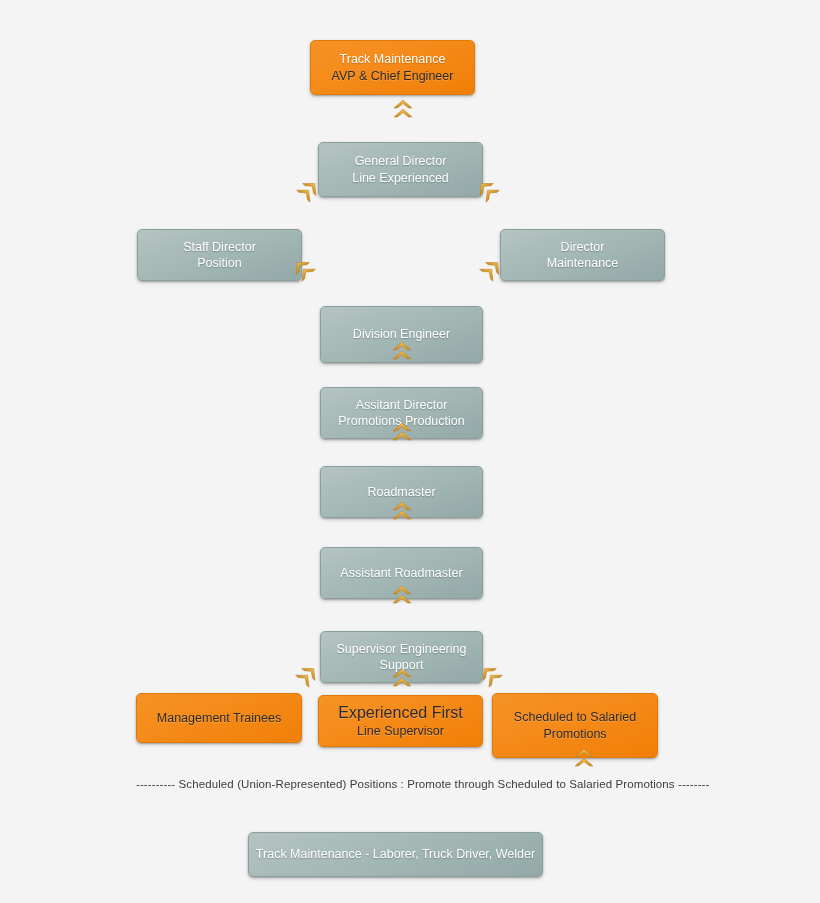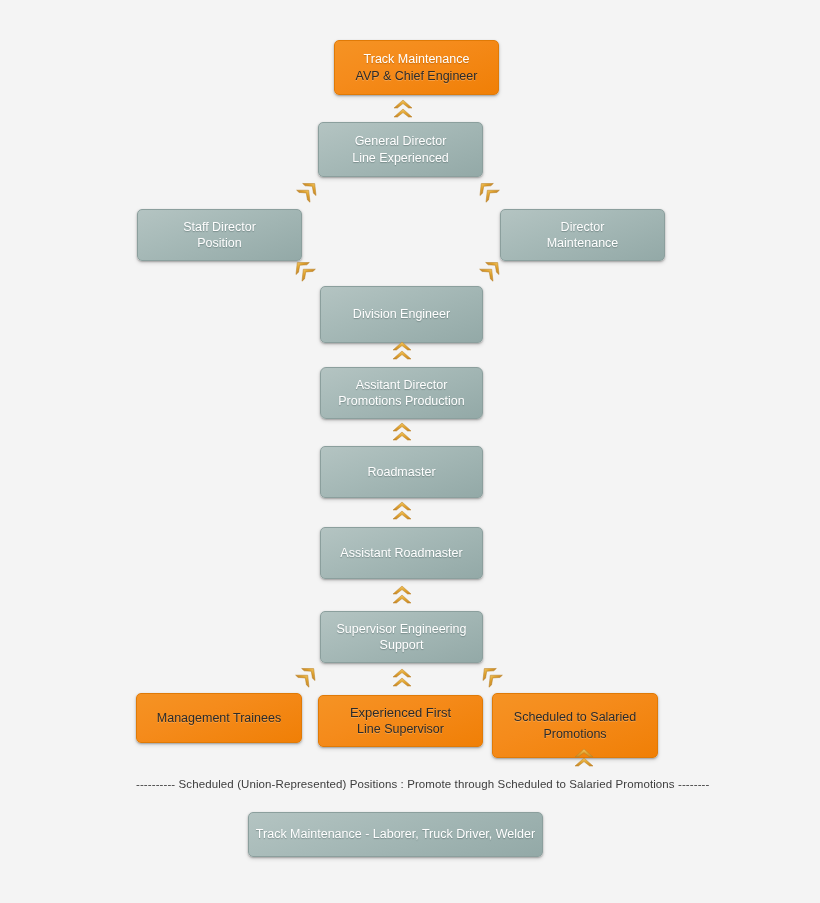--- a/index.html
+++ b/index.html
@@ -37,20 +37,21 @@
     display: block;
     white-space: nowrap;
   }
 
   
   .node.teal {
     background: linear-gradient(160deg, #b4c4c2 0%, #a7bab8 38%, #93a9a7 100%);
     border: 1px solid #8b9f9d;
     color: #ffffff;
     text-shadow: 0 1px 1px rgba(70,90,90,0.45);
+    margin-top: 20px;
   }
   
   .node.orange {
     background: linear-gradient(160deg, #f59324 0%, #f58b1b 40%, #f07f06 100%);
     border: 1px solid #e07a06;
     color: #2b2b2b;
     text-shadow: 0 1px 0 rgba(255,255,255,0.22);
   }
   .node.orange .ln.light {
     color: #ffffff;
@@ -72,58 +73,58 @@
     white-space: nowrap;
     color: #3c3c3c;
     font-size: 11.5px;
     letter-spacing: 0.1px;
   }
 </style>
 </head>
 <body style="background: rgb(244, 244, 244);">
 
 <div id="chart-canvas">
-    <div class="node orange" style="left: 334px; top: 40px; width: 165px; height: 55px;">
+    <div class="node orange" style="left: 310px; top: 40px; width: 165px; height: 55px;">
       <span class="ln light" style="font-size: 12.5px;">Track Maintenance</span>
       <span class="ln" style="font-size: 12.5px;">AVP &amp; Chief Engineer</span>
     </div>
     <div class="node teal" style="left: 318px; top: 122px; width: 165px; height: 55px;">
       <span class="ln light" style="font-size: 12.5px;">General Director</span>
       <span class="ln light" style="font-size: 12.5px;">Line Experienced</span>
     </div>
     <div class="node teal" style="left: 137px; top: 209px; width: 165px; height: 52px;">
       <span class="ln light" style="font-size: 12.5px;">Staff Director</span>
       <span class="ln light" style="font-size: 12.5px;">Position</span>
     </div>
     <div class="node teal" style="left: 500px; top: 209px; width: 165px; height: 52px;">
       <span class="ln light" style="font-size: 12.5px;">Director</span>
       <span class="ln light" style="font-size: 12.5px;">Maintenance</span>
     </div>
     <div class="node teal" style="left: 320px; top: 286px; width: 163px; height: 57px;">
       <span class="ln light" style="font-size: 12.5px;">Division Engineer</span>
     </div>
-    <div class="node teal" style="left: 320px; top: 367px; width: 163px; height: 52px; border-radius: 6px;">
+    <div class="node teal" style="left: 320px; top: 367px; width: 163px; height: 52px;">
       <span class="ln light" style="font-size: 12.5px;">Assitant Director</span>
       <span class="ln light" style="font-size: 12.5px;">Promotions Production</span>
     </div>
     <div class="node teal" style="left: 320px; top: 446px; width: 163px; height: 52px;">
       <span class="ln light" style="font-size: 12.5px;">Roadmaster</span>
     </div>
     <div class="node teal" style="left: 320px; top: 527px; width: 163px; height: 52px;">
       <span class="ln light" style="font-size: 12.5px;">Assistant Roadmaster</span>
     </div>
     <div class="node teal" style="left: 320px; top: 611px; width: 163px; height: 52px;">
       <span class="ln light" style="font-size: 12.5px;">Supervisor Engineering</span>
       <span class="ln light" style="font-size: 12.5px;">Support</span>
     </div>
     <div class="node orange" style="left: 136px; top: 693px; width: 166px; height: 50px;">
       <span class="ln" style="font-size: 12.5px; text-align: center;">Management Trainees</span>
     </div>
     <div class="node orange" style="left: 318px; top: 695px; width: 165px; height: 52px;">
-      <span class="ln" style="font-size: 13px;">Experienced First</span>
+      <span class="ln" style="font-size: 16px;">Experienced First</span>
       <span class="ln" style="font-size: 12.5px;">Line Supervisor</span>
     </div>
     <div class="node orange" style="left: 492px; top: 693px; width: 166px; height: 65px;">
       <span class="ln" style="font-size: 12.5px;">Scheduled to Salaried</span>
       <span class="ln" style="font-size: 12.5px;">Promotions</span>
     </div>
     <div class="node teal" style="left: 248px; top: 812px; width: 295px; height: 45px;">
       <span class="ln light" style="font-size: 12.5px;">Track Maintenance - Laborer, Truck Driver, Welder</span>
     </div>
     <div class="chev" style="left: 393px; top: 99px; transform: rotate(0deg);">

